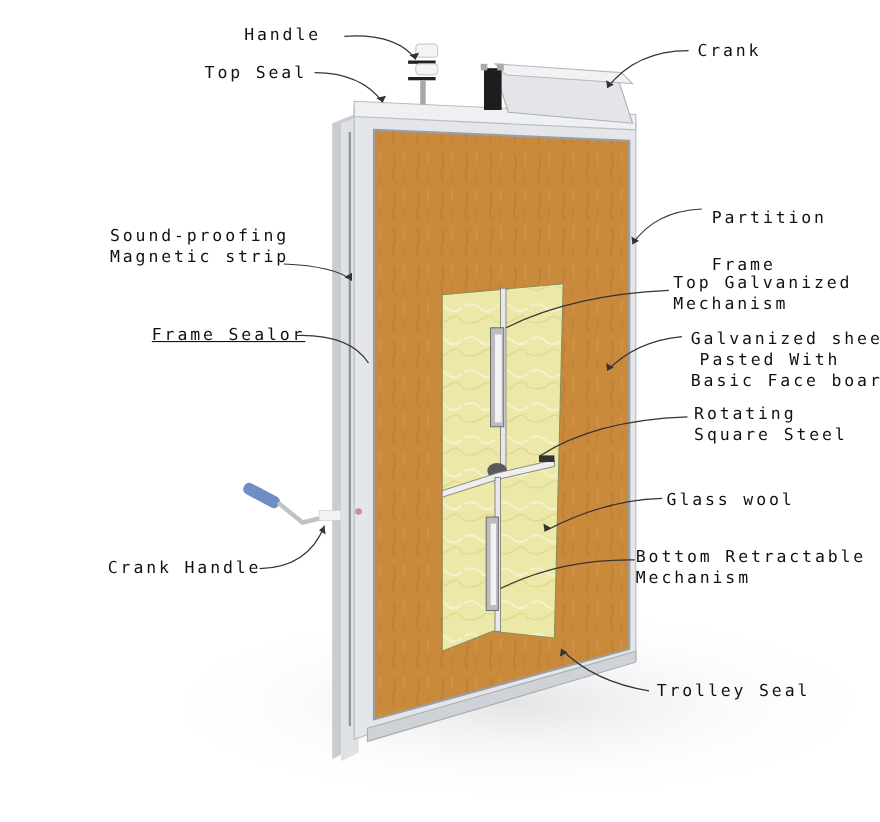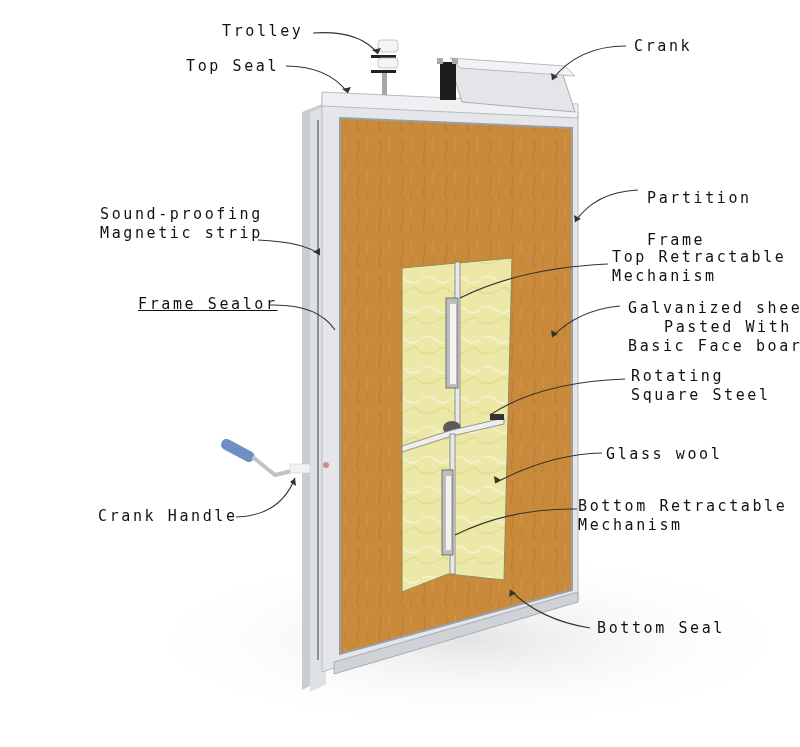--- a/index.html
+++ b/index.html
@@ -126,43 +126,43 @@
       <polygon points="552,80 551,73 558,77"></polygon>
       <polygon points="575,222 574,215 581,219"></polygon>
       <polygon points="320,255 313,252 320,248"></polygon>
       <polygon points="552,337 551,330 558,334"></polygon>
       <polygon points="495,483 494,476 501,480"></polygon>
       <polygon points="295,478 290,482 296,486"></polygon>
       <polygon points="510,590 509,597 516,593"></polygon>
     </g>
   </svg>
 
-  <div class="label" style="left:222px;top:22px;">Trolley</div>
+  <div class="label" style="left:222px;top:22px;">Handle</div>
   <div class="label" style="left:186px;top:57px;">Top Seal</div>
   <div class="label" style="left:634px;top:37px;">Crank</div>
 
   <div class="label" style="left:647px;top:189px;">Partition</div>
   <div class="label" style="left:647px;top:202px;margin-top:29px;">Frame</div>
 
   <div class="label" style="left:100px;top:224px;">Magnetic strip</div>
   <div class="label" style="left:100px;top:205px;">Sound-proofing</div>
 
-  <div class="label" style="left:612px;top:248px;">Top Retractable</div>
+  <div class="label" style="left:612px;top:248px;">Top Galvanized</div>
   <div class="label" style="left:612px;top:267px;">Mechanism</div>
 
   <div class="label" style="left:138px;top:295px;text-decoration:underline;">Frame Sealor</div>
 
   <div class="label" style="left:628px;top:299px;">Galvanized sheet</div>
-  <div class="label" style="left:664px;top:318px;">Pasted With</div>
+  <div class="label" style="left:636px;top:318px;">Pasted With</div>
   <div class="label" style="left:628px;top:337px;">Basic Face board</div>
 
   <div class="label" style="left:631px;top:367px;">Rotating</div>
   <div class="label" style="left:631px;top:386px;">Square Steel</div>
 
   <div class="label" style="left:606px;top:445px;">Glass wool</div>
 
   <div class="label" style="left:578px;top:497px;">Bottom Retractable</div>
 
   <div class="label" style="left:98px;top:507px;">Crank Handle</div>
   <div class="label" style="left:578px;top:516px;">Mechanism</div>
 
-  <div class="label" style="left:597px;top:619px;">Bottom Seal</div>
+  <div class="label" style="left:597px;top:619px;">Trolley Seal</div>
 </div>
 
 </body></html>

